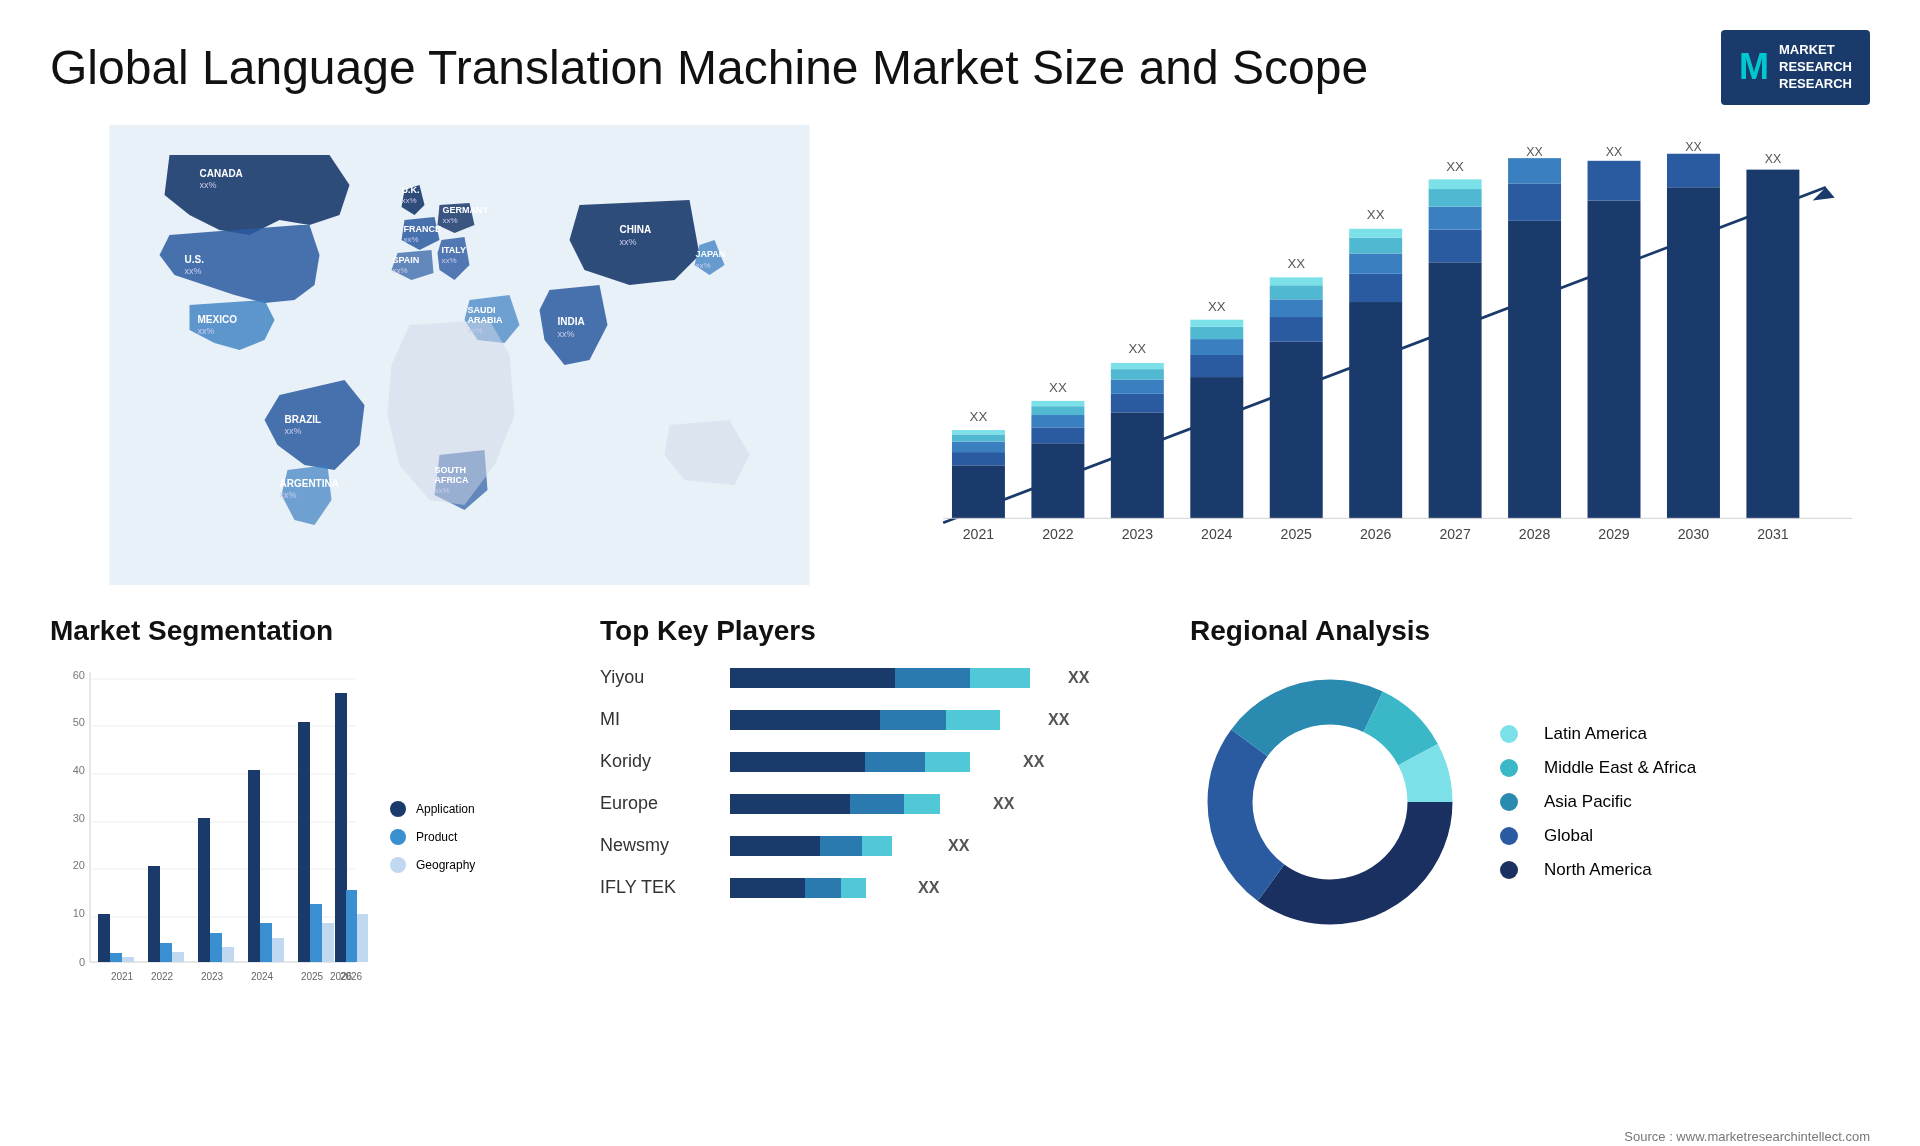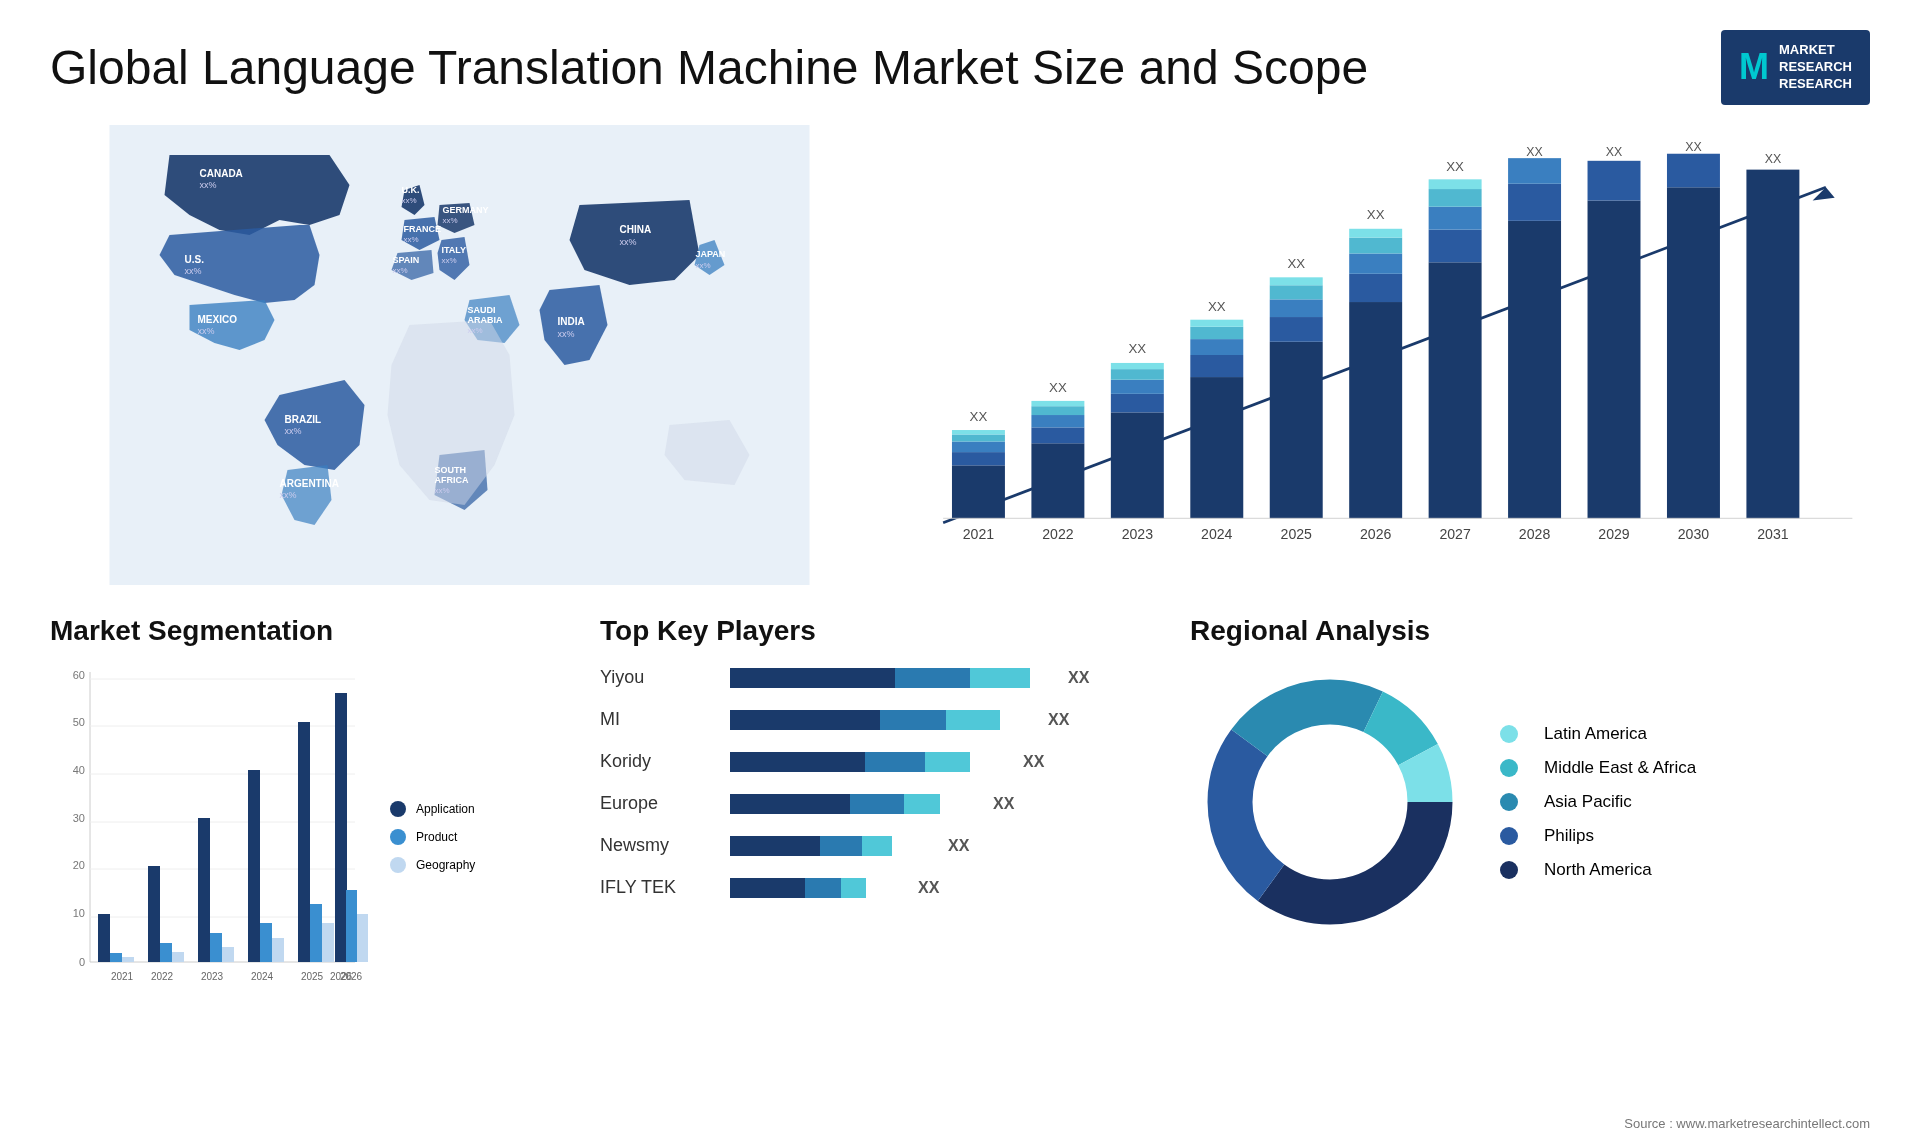--- a/index.html
+++ b/index.html
@@ -191,21 +191,21 @@
     }
     .reg-dot {
       width: 18px;
       height: 18px;
       border-radius: 50%;
       flex-shrink: 0;
     }
 
     .source-text {
       position: absolute;
-      bottom: 15px;
+      bottom: 2px;
       right: 50px;
       font-size: 13px;
       color: #777;
     }
   </style>
 </head>
 <body>
 
 <div class="page">
 
@@ -564,21 +564,21 @@
           <div class="reg-legend-item">
             <div class="reg-dot" style="background:#3ab8c8;"></div>
             <span>Middle East &amp; Africa</span>
           </div>
           <div class="reg-legend-item">
             <div class="reg-dot" style="background:#2a8ab0;"></div>
             <span>Asia Pacific</span>
           </div>
           <div class="reg-legend-item">
             <div class="reg-dot" style="background:#2a5aa0;"></div>
-            <span>Philips</span>
+            <span>Global</span>
           </div>
           <div class="reg-legend-item">
             <div class="reg-dot" style="background:#1a3060;"></div>
             <span>North America</span>
           </div>
         </div>
       </div>
     </div>
 
   </div>

